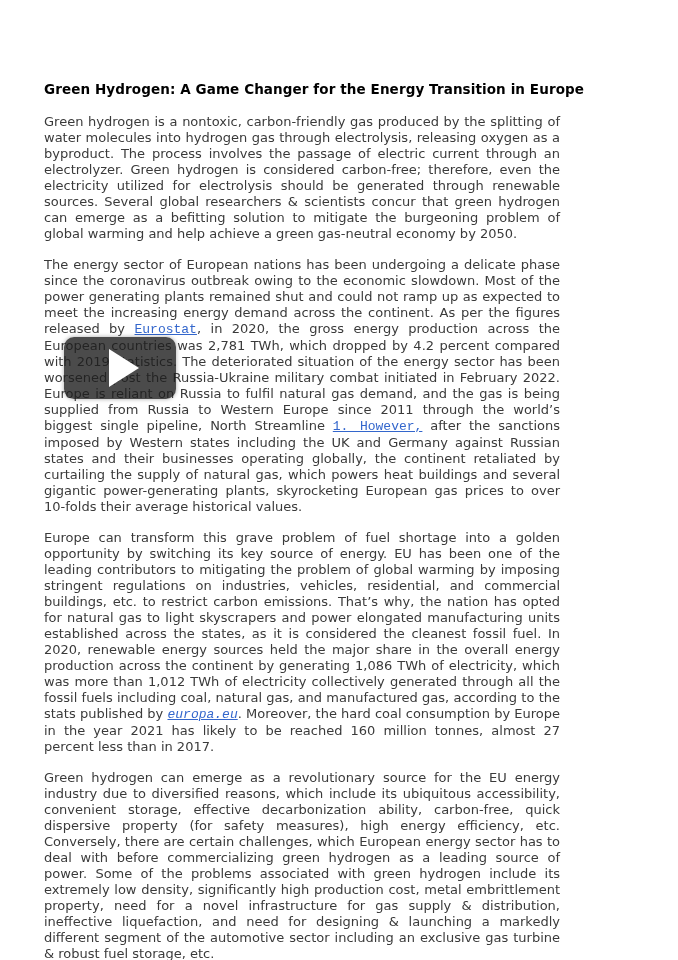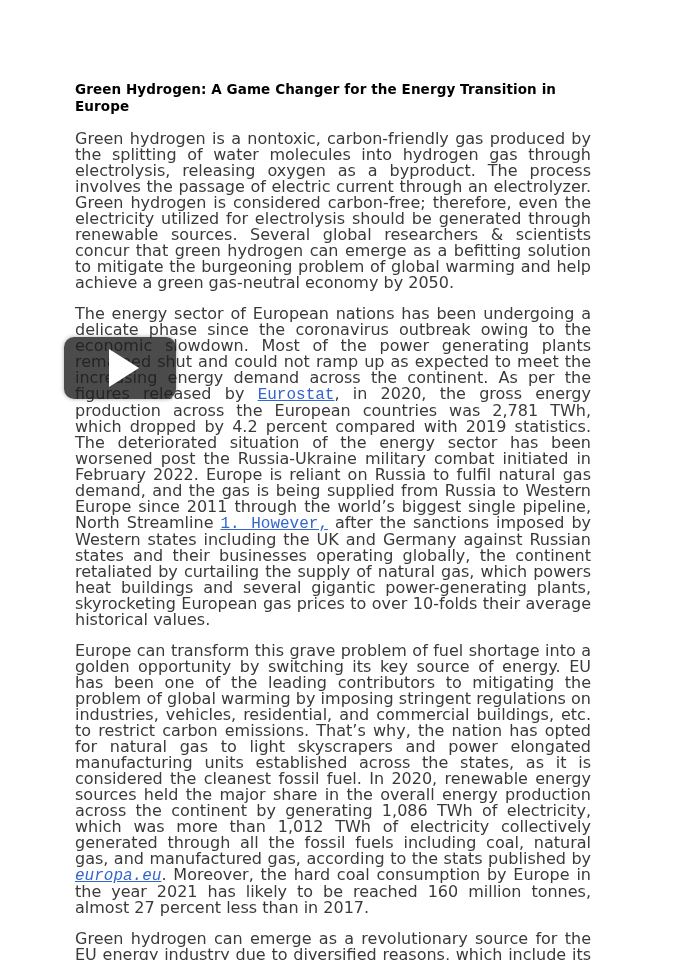--- a/index.html
+++ b/index.html
@@ -15,34 +15,34 @@
     width: 678px;
     height: 960px;
     position: relative;
     overflow: hidden;
     font-family: "DejaVu Sans", "Liberation Sans", sans-serif;
   }
   .page {
     position: absolute;
     left: 0; top: 0;
     width: 678px; height: 960px;
-    padding: 81px 80px 0 75px;
+    padding: 81px 80px 0 44px;
     background: #ffffff;
   }
   .doc-title {
     font-size: 13.5px;
     font-weight: bold;
     color: var(--title-text);
     letter-spacing: 0.1px;
     margin: 0 0 16px 0;
     line-height: 17px;
   }
   .article-body { width: 516px; }
   .para {
-    font-size: 16px;
+    font-size: 13px;
     line-height: 16px;
     color: var(--body-text);
     text-align: justify;
     margin: 8px 0 15px 0;
   }
   .para span, .para a { white-space: normal; }
   .lnk {
     color: var(--link);
     text-decoration: underline;
     cursor: pointer;

